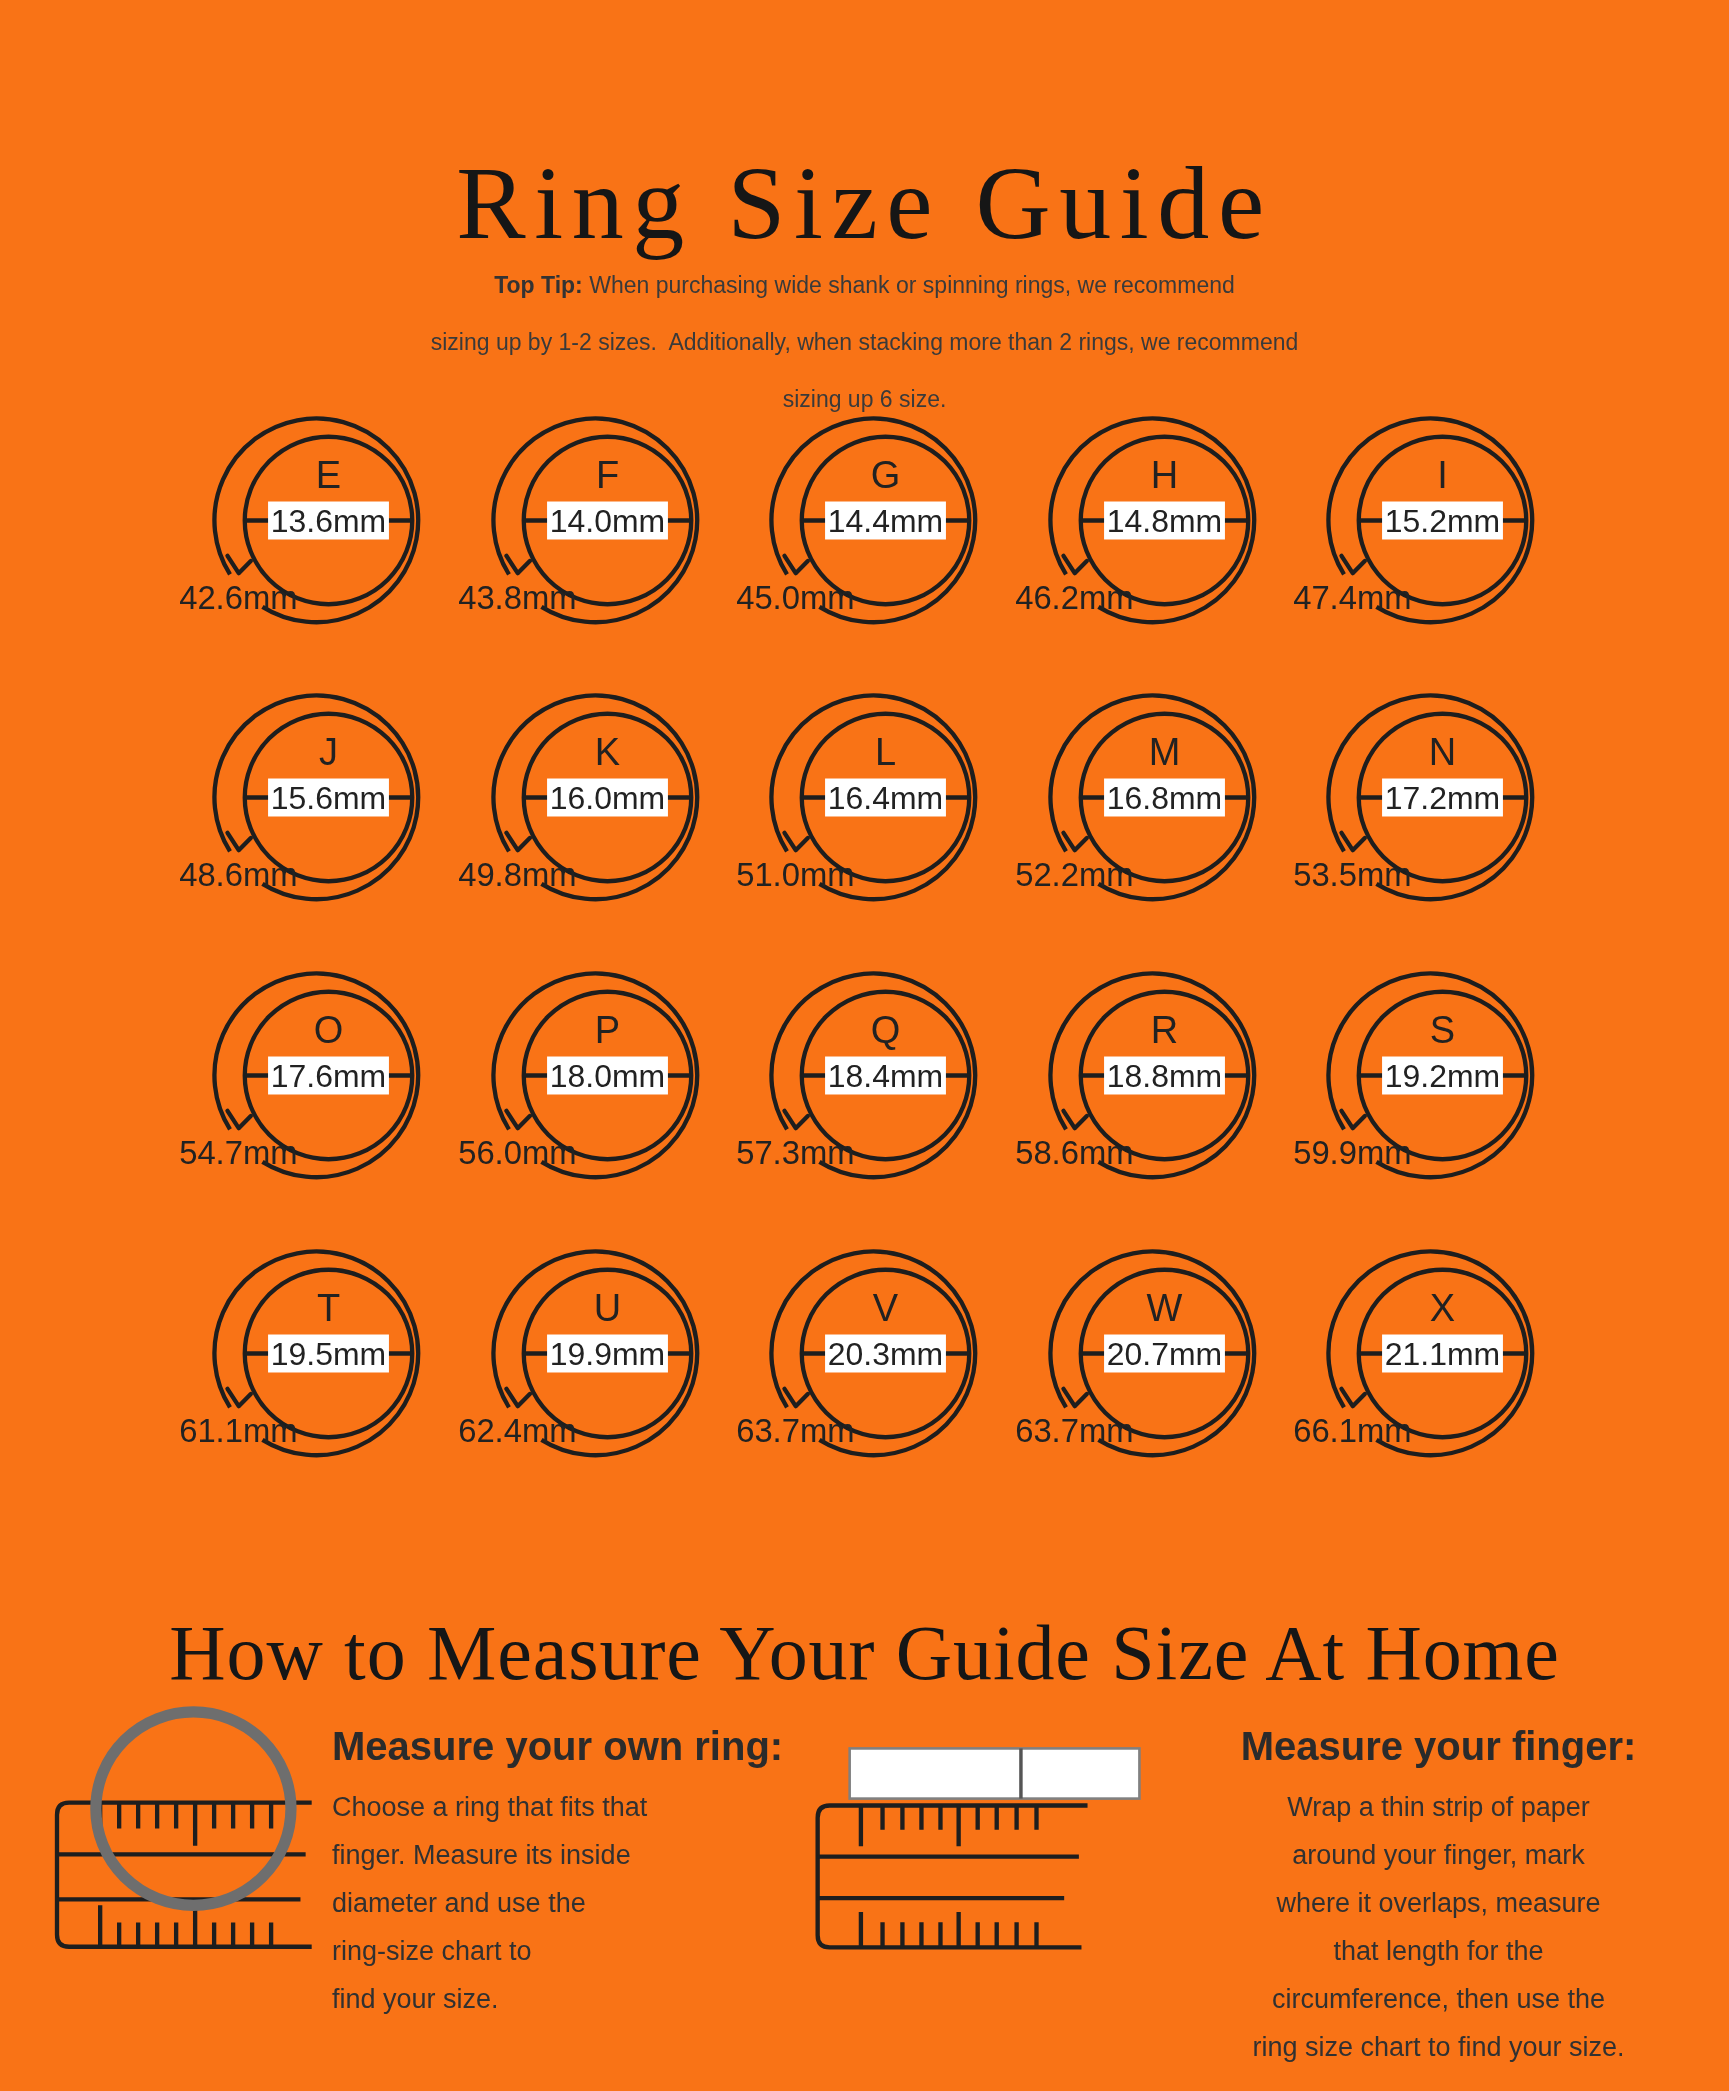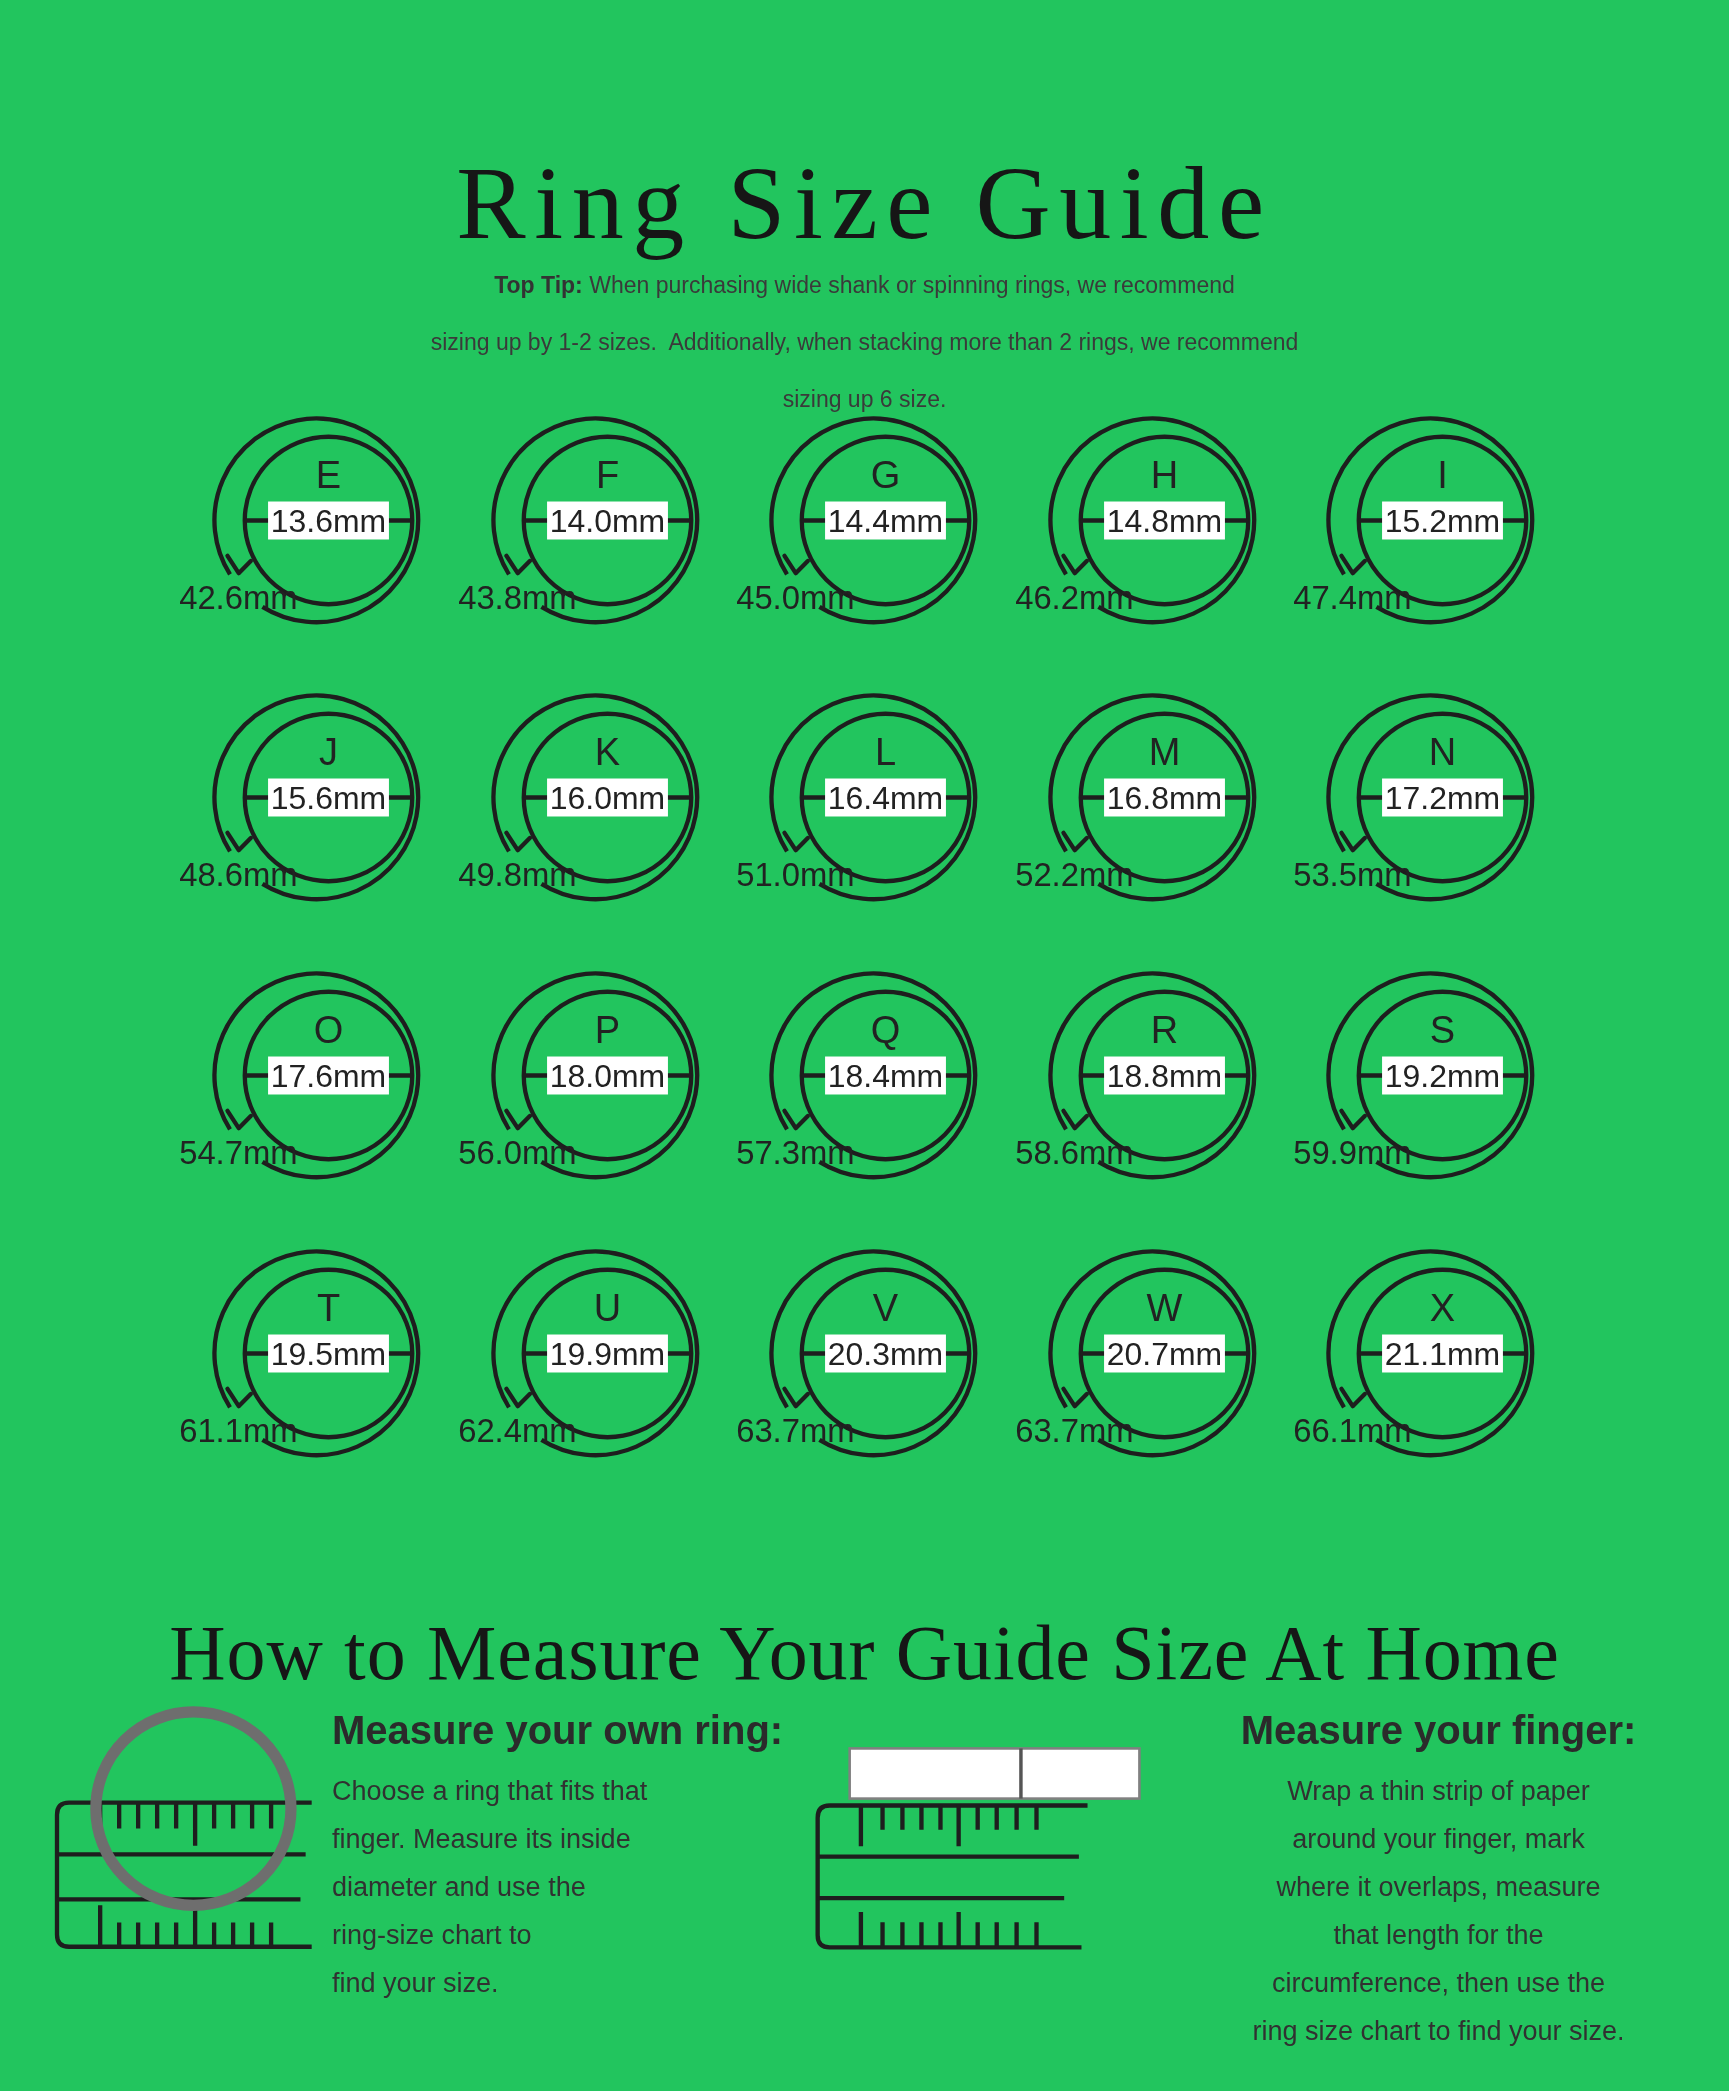--- a/index.html
+++ b/index.html
@@ -1,16 +1,16 @@
 <!DOCTYPE html>
 <html style="font-size:14px"><head>
 <meta charset="utf-8">
 <style>
   html,body{margin:0;padding:0;background:#fff;}
-  #page{position:relative;width:1729px;height:2092px;background:#22c55e;overflow:hidden;
+  #page{position:relative;width:1729px;height:2092px;background:#f97316;overflow:hidden;
         font-family:"Liberation Sans",sans-serif;color:#2e2e2e;}
 
   
   .serif-h{position:absolute;left:0;width:100%;text-align:center;
            font-family:"Liberation Serif",serif;font-weight:400;color:#161616;}
   #main-title{top:76px;font-size:104px;letter-spacing:8.6px;line-height:1.1;}
   #how-to-title{top:1545px;font-size:78px;letter-spacing:0.9px;line-height:1.1;}
 
   
   #top-tip{position:absolute;top:257px;left:0;width:100%;text-align:center;
@@ -23,21 +23,21 @@
   .ah{fill:none;stroke:#1e1e1e;stroke-width:5;stroke-linecap:round;stroke-linejoin:round;}
   .icir{fill:none;stroke:#1e1e1e;stroke-width:5;}
   .dline{stroke:#1e1e1e;stroke-width:5;}
   .mask{fill:#ffffff;}
   .lt{font-family:"Liberation Sans",sans-serif;font-size:44px;fill:#222;text-anchor:middle;}
   .dt{font-family:"Liberation Sans",sans-serif;font-size:37px;fill:#222;text-anchor:middle;}
   .ct{font-family:"Liberation Sans",sans-serif;font-size:38px;fill:#222;}
 
   
   .instr{position:absolute;top:1707px;}
-  .instr h3{margin:0 0 14px 0;font-size:40px;font-weight:700;color:#2b2b2b;line-height:1.15;}
+  .instr h3{margin:16px 0 14px 0;font-size:40px;font-weight:700;color:#2b2b2b;line-height:1.15;}
   .instr p{margin:0;font-size:27px;line-height:48px;color:#313131;white-space:pre-line;}
   #instr-left{left:332px;width:502px;}
   #instr-right{left:1153px;width:571px;text-align:center;}
 
   .illus{position:absolute;overflow:visible;}
   .rl{fill:none;stroke:#1e1e1e;stroke-width:5;}
   .grayring{fill:none;stroke:#6e6e6e;stroke-width:13;}
   .strip{fill:#fff;stroke:#808080;stroke-width:3;}
 </style>
 </head>

